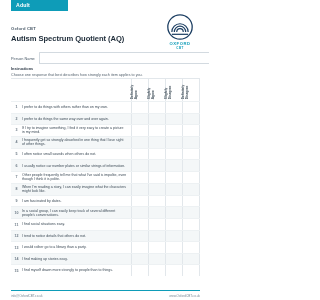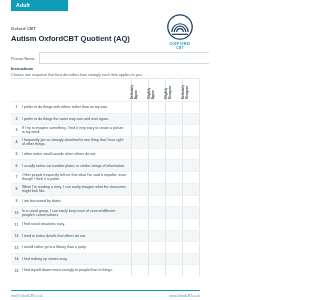--- a/index.html
+++ b/index.html
@@ -211,21 +211,21 @@
 <body>
 
 <div class="page">
 
   <div class="tab-bar">
     <span class="tab-label">Adult</span>
   </div>
 
   <div class="header">
     <p class="eyebrow">Oxford CBT</p>
-    <h1 class="doc-title">Autism OxfordCBT Quotient (AQ)</h1>
+    <h1 class="doc-title">Autism Spectrum Quotient (AQ)</h1>
   </div>
 
   <div class="logo">
     <span>
       <svg width="26" height="26" viewBox="0 0 64 64" aria-hidden="true">
         <circle cx="32" cy="32" r="30" fill="none" stroke="#1d3f63" stroke-width="3.2"></circle>
         <path d="M12 44 a20 20 0 0 1 40 0" fill="none" stroke="#1d3f63" stroke-width="3"></path>
         <path d="M18 44 a14 14 0 0 1 28 0" fill="none" stroke="#1d3f63" stroke-width="3"></path>
         <path d="M24 44 a8 8 0 0 1 16 0" fill="none" stroke="#1d3f63" stroke-width="3"></path>
         <path d="M12 50 h40" fill="none" stroke="#1d3f63" stroke-width="3"></path>

